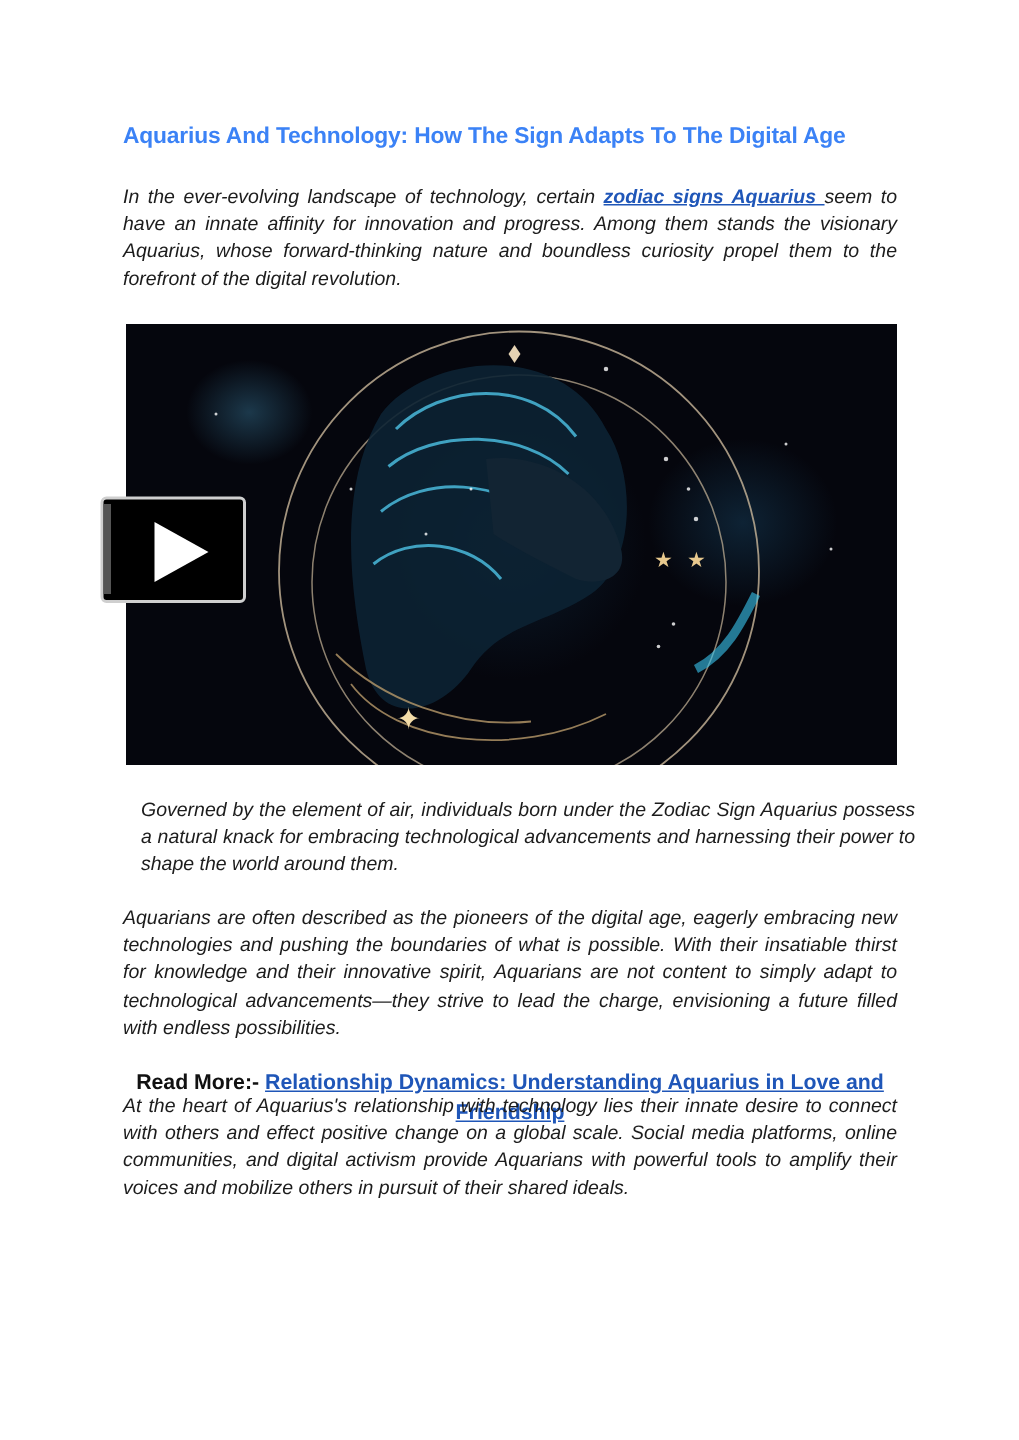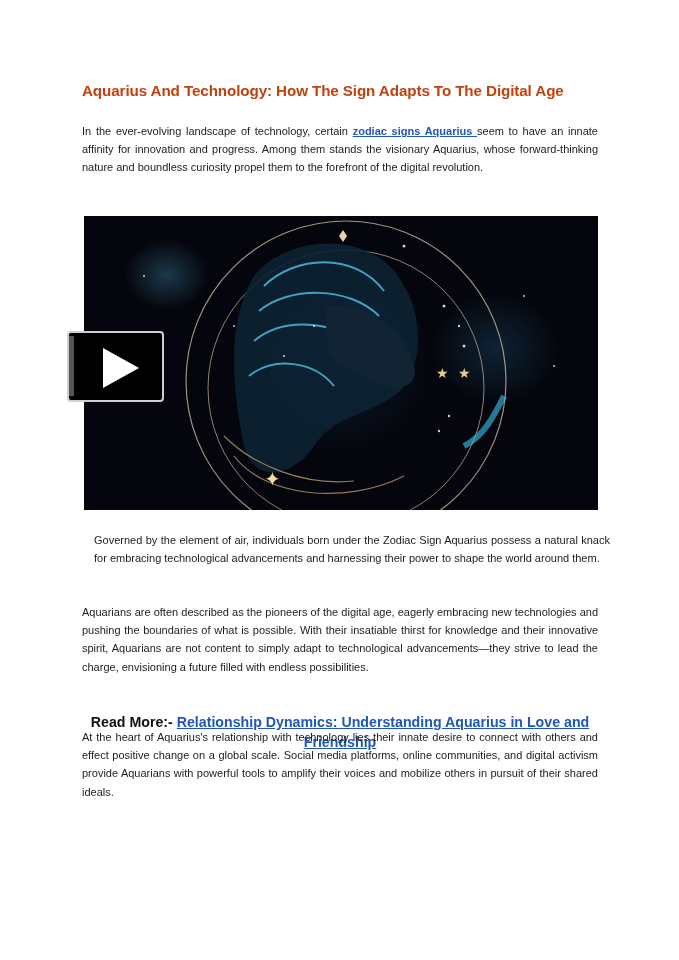--- a/index.html
+++ b/index.html
@@ -3,26 +3,27 @@
   <meta charset="utf-8">
   <style>
     html, body { margin: 0; padding: 0; }
     body {
       width: 679px; height: 960px; background: #ffffff; position: relative; overflow: hidden;
       font-family: "Liberation Sans", sans-serif; color: #1a1a1a;
     }
     .page { position: absolute; left: 82px; top: 0; width: 516px; }
     .title {
       position: absolute; top: 82px; left: 0; width: 540px;
-      font-size: 15.2px; font-weight: bold; color: #c2410c; white-space: nowrap; letter-spacing: -0.1px;
+      font-size: 15.2px; font-weight: bold; color: #3b82f6; white-space: nowrap; letter-spacing: -0.1px;
     }
     .para {
       position: absolute; left: 0; width: 516px;
-      font-size: 11px; line-height: 18.2px; text-align: justify; color: #1c1c1c;
+      font-size: 13px; line-height: 18.2px; text-align: justify; color: #1c1c1c;
       margin: 0;
+      font-style: italic;
     }
     .para.last-left { text-align-last: left; }
     a.link { color: #1f56b8; font-weight: bold; text-decoration: underline; }
     .p1 { top: 122px; }
     .p2 { top: 531px; margin-left: 12px; }
     .p3 { top: 603px; }
     .p4 { top: 728px; }
     .readmore {
       position: absolute; left: 0; top: 713px; width: 516px; text-align: center;
       font-size: 14.2px; line-height: 19.5px; font-weight: bold; color: #111;

